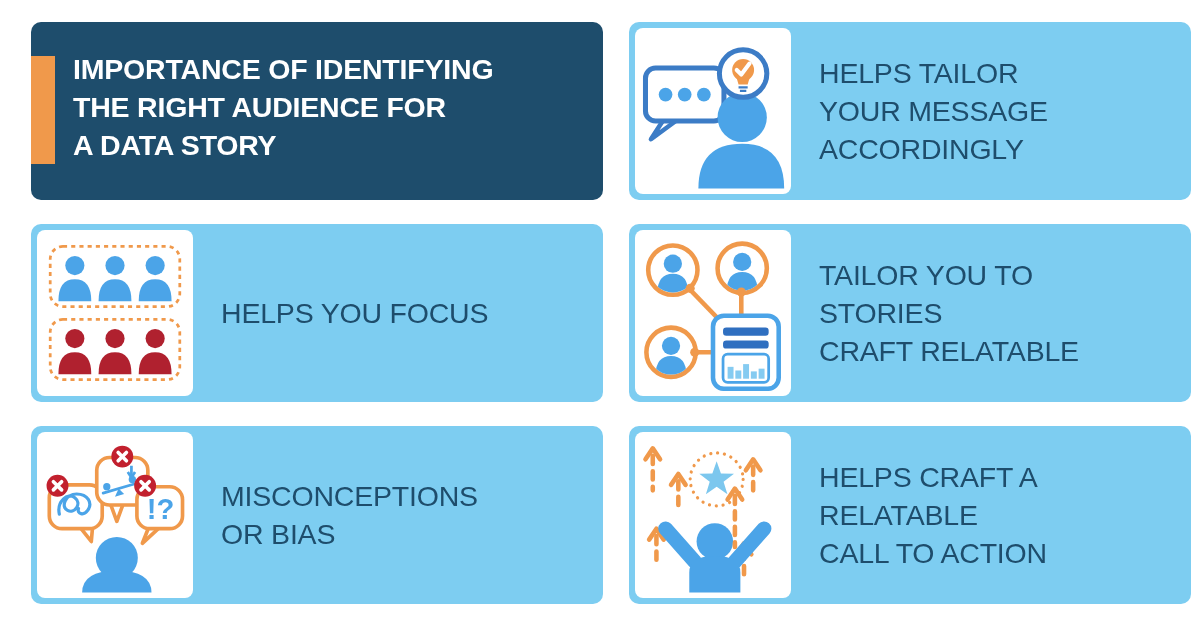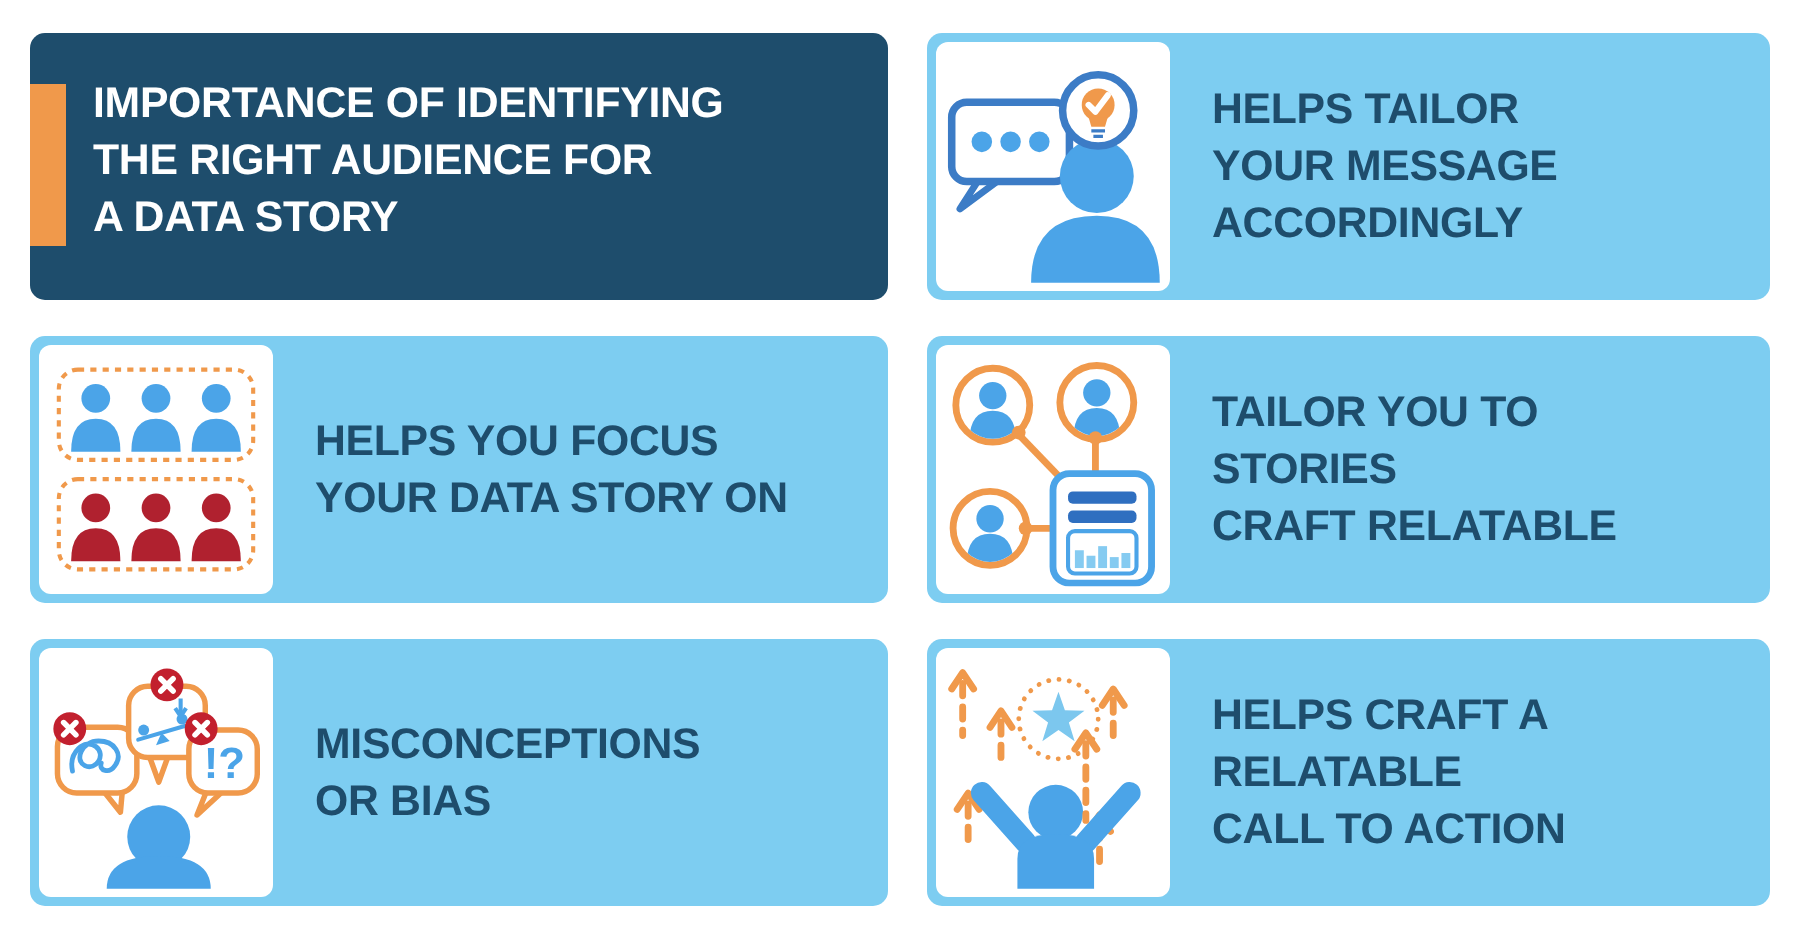--- a/index.html
+++ b/index.html
@@ -2,37 +2,37 @@
 <html><head>
 <meta charset="utf-8">
 <style>
   html,body{margin:0;padding:0;}
   body{
     width:1200px;height:630px;overflow:hidden;background:#ffffff;
     font-family:"Liberation Sans", sans-serif;
   }
   .board{
     box-sizing:border-box;width:1200px;height:630px;
-    padding:22px 20px 26px 20px;
+    padding:22px 20px 26px 31px;
     display:grid;
     grid-template-columns:572px 562px;
     grid-template-rows:178px 178px 178px;
     column-gap:26px;row-gap:24px;
   }
   .panel{border-radius:10px;position:relative;overflow:hidden;}
   .panel.dark{background:#1E4D6C;}
   .panel.light{background:#7DCDF1;display:flex;align-items:center;}
   .accent{position:absolute;left:0;top:34px;width:24px;height:108px;background:#F0994B;}
   .title{margin:28px 10px 0 42px;color:#ffffff;font-weight:700;font-size:28.5px;line-height:38px;letter-spacing:-0.2px;}
   .iconbox{
     background:#ffffff;border-radius:8px;width:156px;height:166px;margin:6px;
     flex:0 0 auto;display:flex;align-items:center;justify-content:center;
   }
   .iconbox svg{width:146px;height:156px;display:block;}
-  .blines{margin-left:22px;color:#1E4D6C;font-weight:700;font-size:28.5px;line-height:38px;letter-spacing:-0.2px;}
+  .blines{margin-left:22px;color:#1E4D6C;font-weight:400;font-size:28.5px;line-height:38px;letter-spacing:-0.2px;}
   .line{white-space:nowrap;}
 </style>
 </head>
 <body>
 
 <div class="board">
 
   <div class="panel dark">
     <div class="accent"></div>
     <div class="title">
@@ -85,21 +85,20 @@
             <path d="M18 152 Q18 128 36 128 Q54 128 54 152 Z"></path>
           <circle cx="80" cy="113" r="10.5"></circle>
             <path d="M62 152 Q62 128 80 128 Q98 128 98 152 Z"></path>
           <circle cx="124" cy="113" r="10.5"></circle>
             <path d="M106 152 Q106 128 124 128 Q142 128 142 152 Z"></path>
         </g>
       </svg>
     </div>
     <div class="blines">
       <div class="line">HELPS YOU FOCUS</div>
-      <div class="line">YOUR DATA STORY ON</div>
     </div>
   </div>
 
   <div class="panel light">
     <div class="iconbox">
       <svg viewBox="0 0 160 170">
         <defs>
           <clipPath id="c3a">
               <circle cx="36" cy="38" r="24.5"></circle>
             </clipPath>

